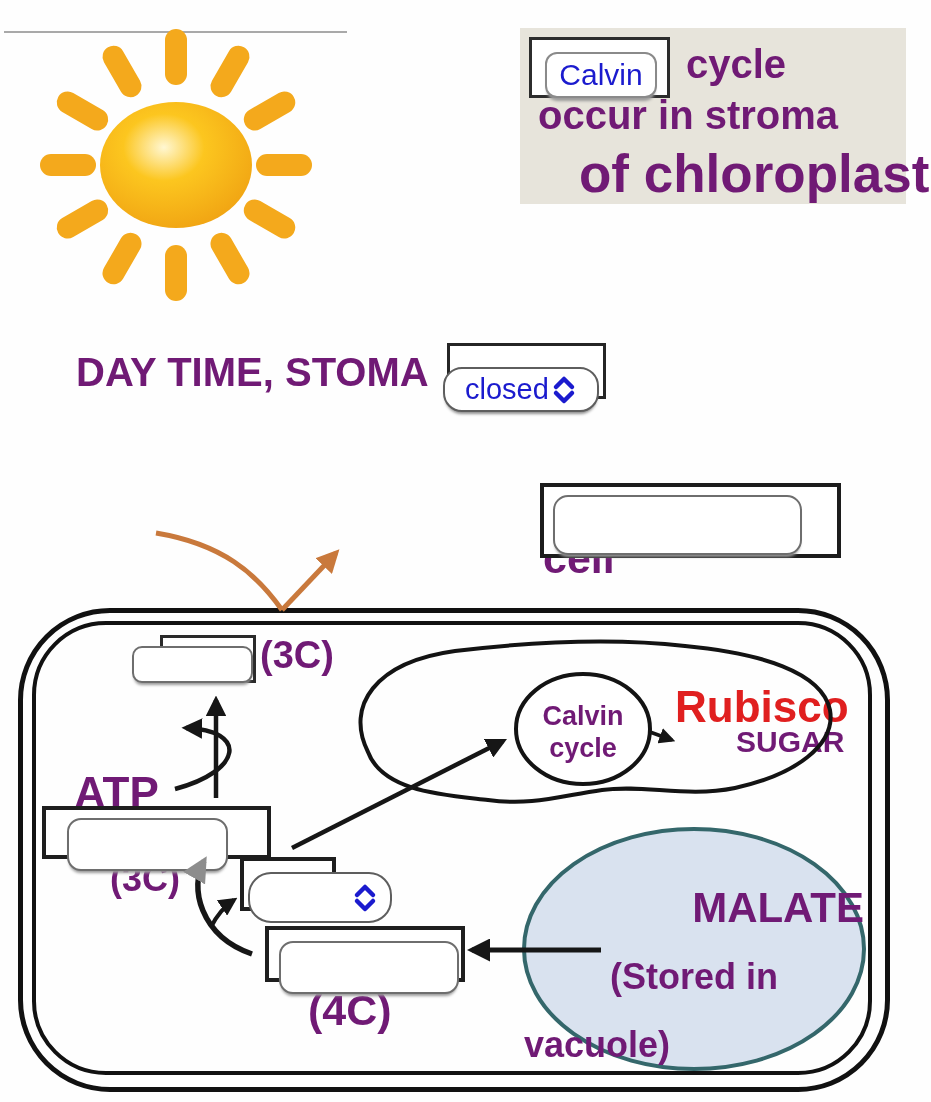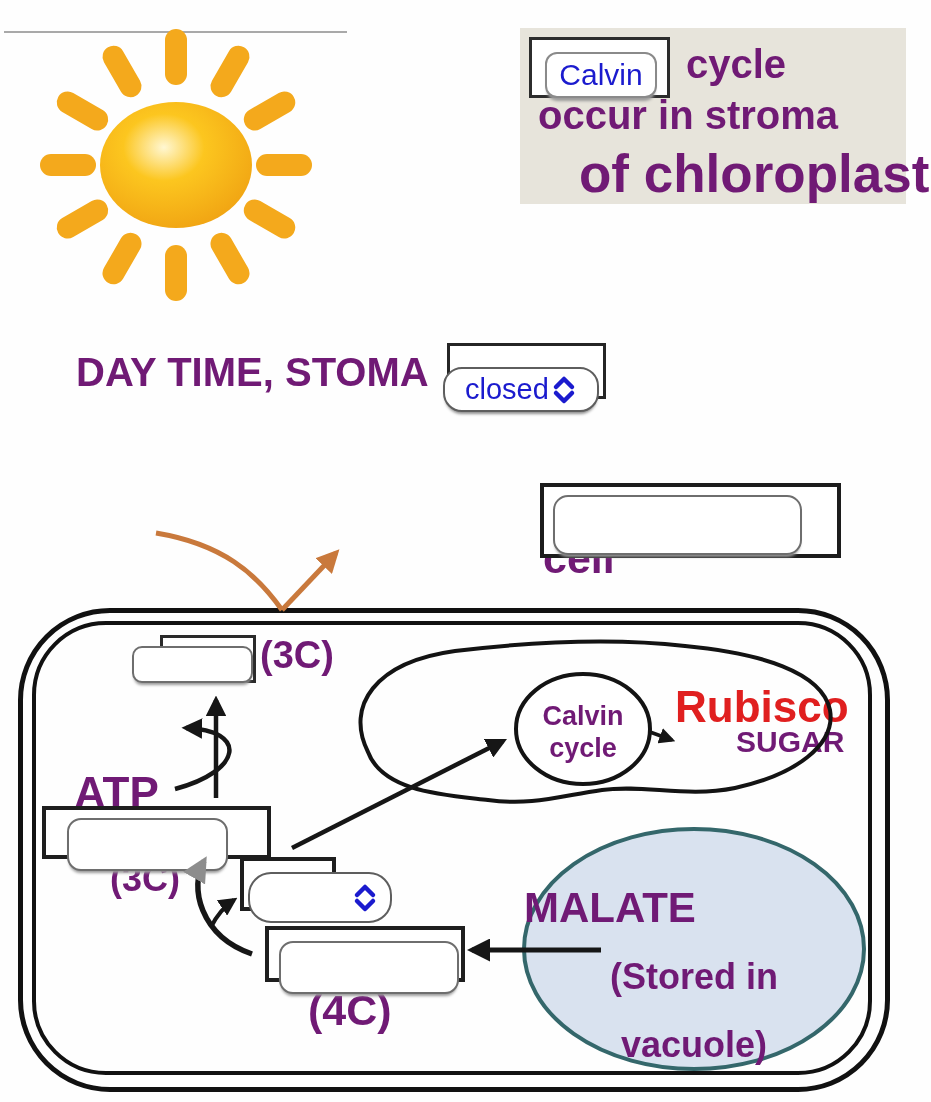--- a/index.html
+++ b/index.html
@@ -70,23 +70,23 @@
     box-shadow:0 4px 3px -2px #9a9a9a;}
   #label-4c{left:308px;top:986px;font-size:43px;}
 
   
   #calvin-line1{left:523px;top:701px;width:120px;text-align:center;font-size:27px;}
   #calvin-line2{left:523px;top:733px;width:120px;text-align:center;font-size:27px;}
   #rubisco-label{left:675px;top:682px;font-size:44px;color:#e01f1f;}
   #sugar-label{left:696px;top:725px;font-size:30px;margin-left:40px;}
 
   
-  #malate-line1{left:524px;top:884px;width:340px;text-align:left;font-size:42px;}
+  #malate-line1{left:524px;top:884px;width:340px;text-align:right;font-size:42px;}
   #malate-line2{left:524px;top:956px;width:340px;text-align:center;font-size:36px;}
-  #malate-line3{left:524px;top:1024px;width:340px;text-align:center;font-size:36px;}
+  #malate-line3{left:524px;top:1024px;width:340px;font-size:36px;}
 
   svg{display:block;}
 </style>
 </head>
 <body>
 
 <div id="stage">
 
   <div class="abs z1" id="top-line"></div>
 

